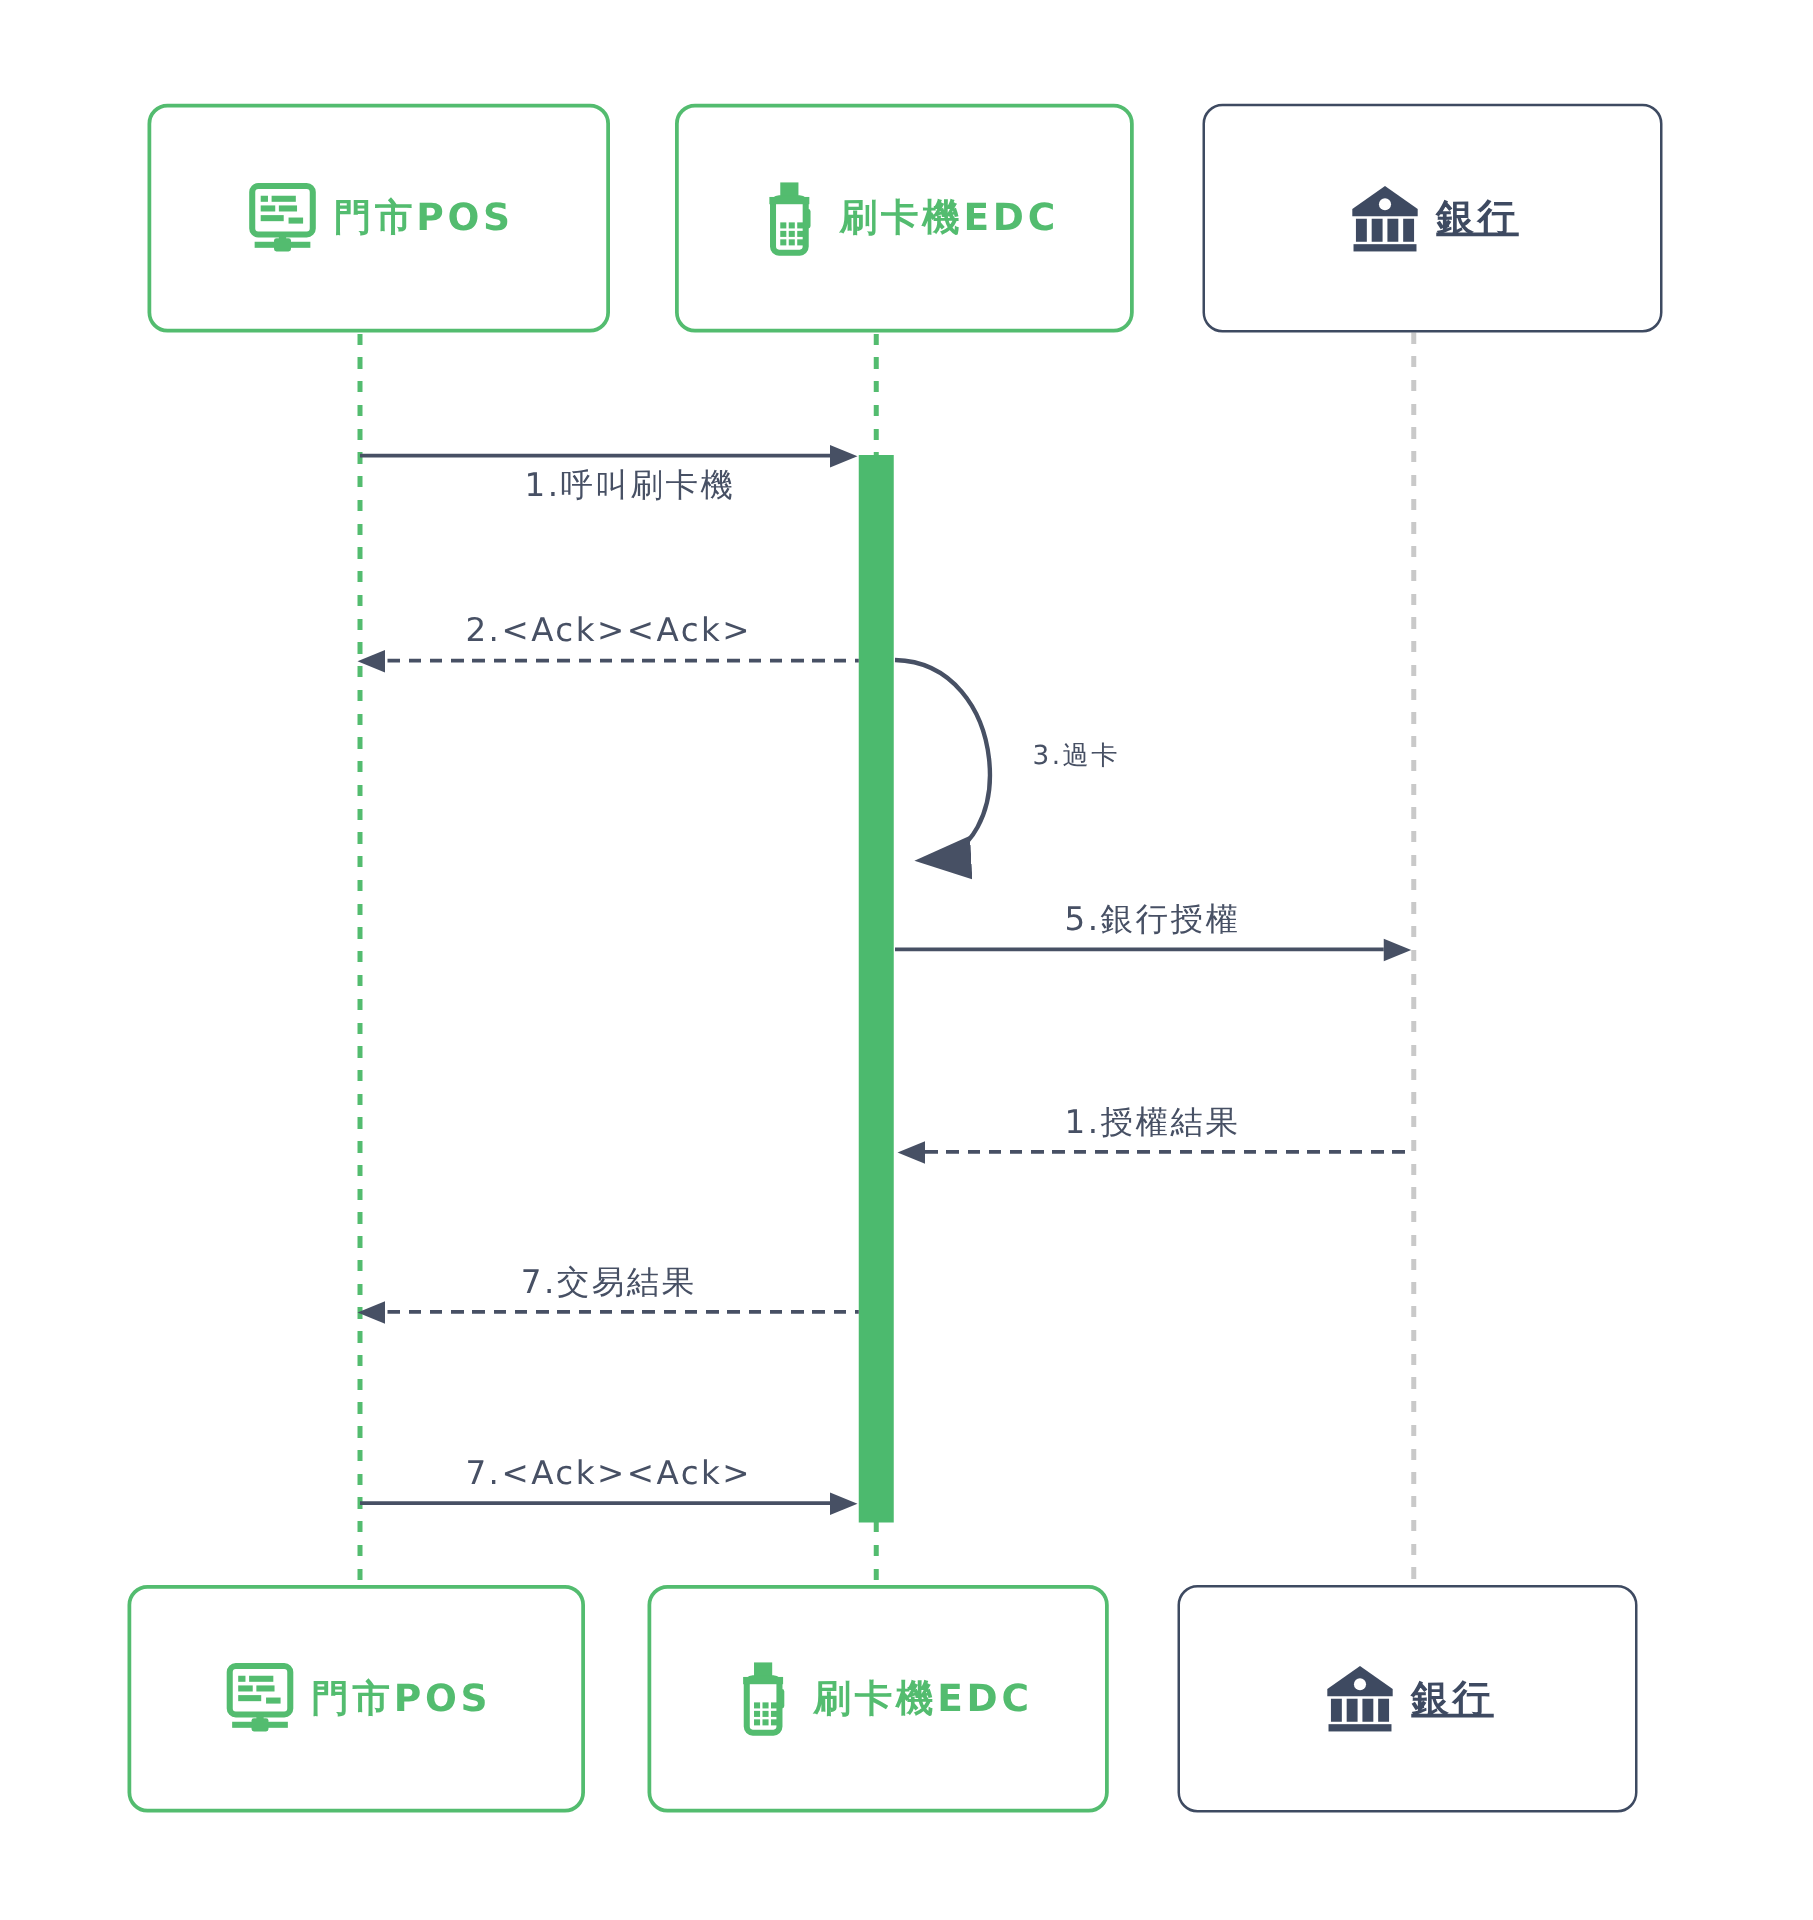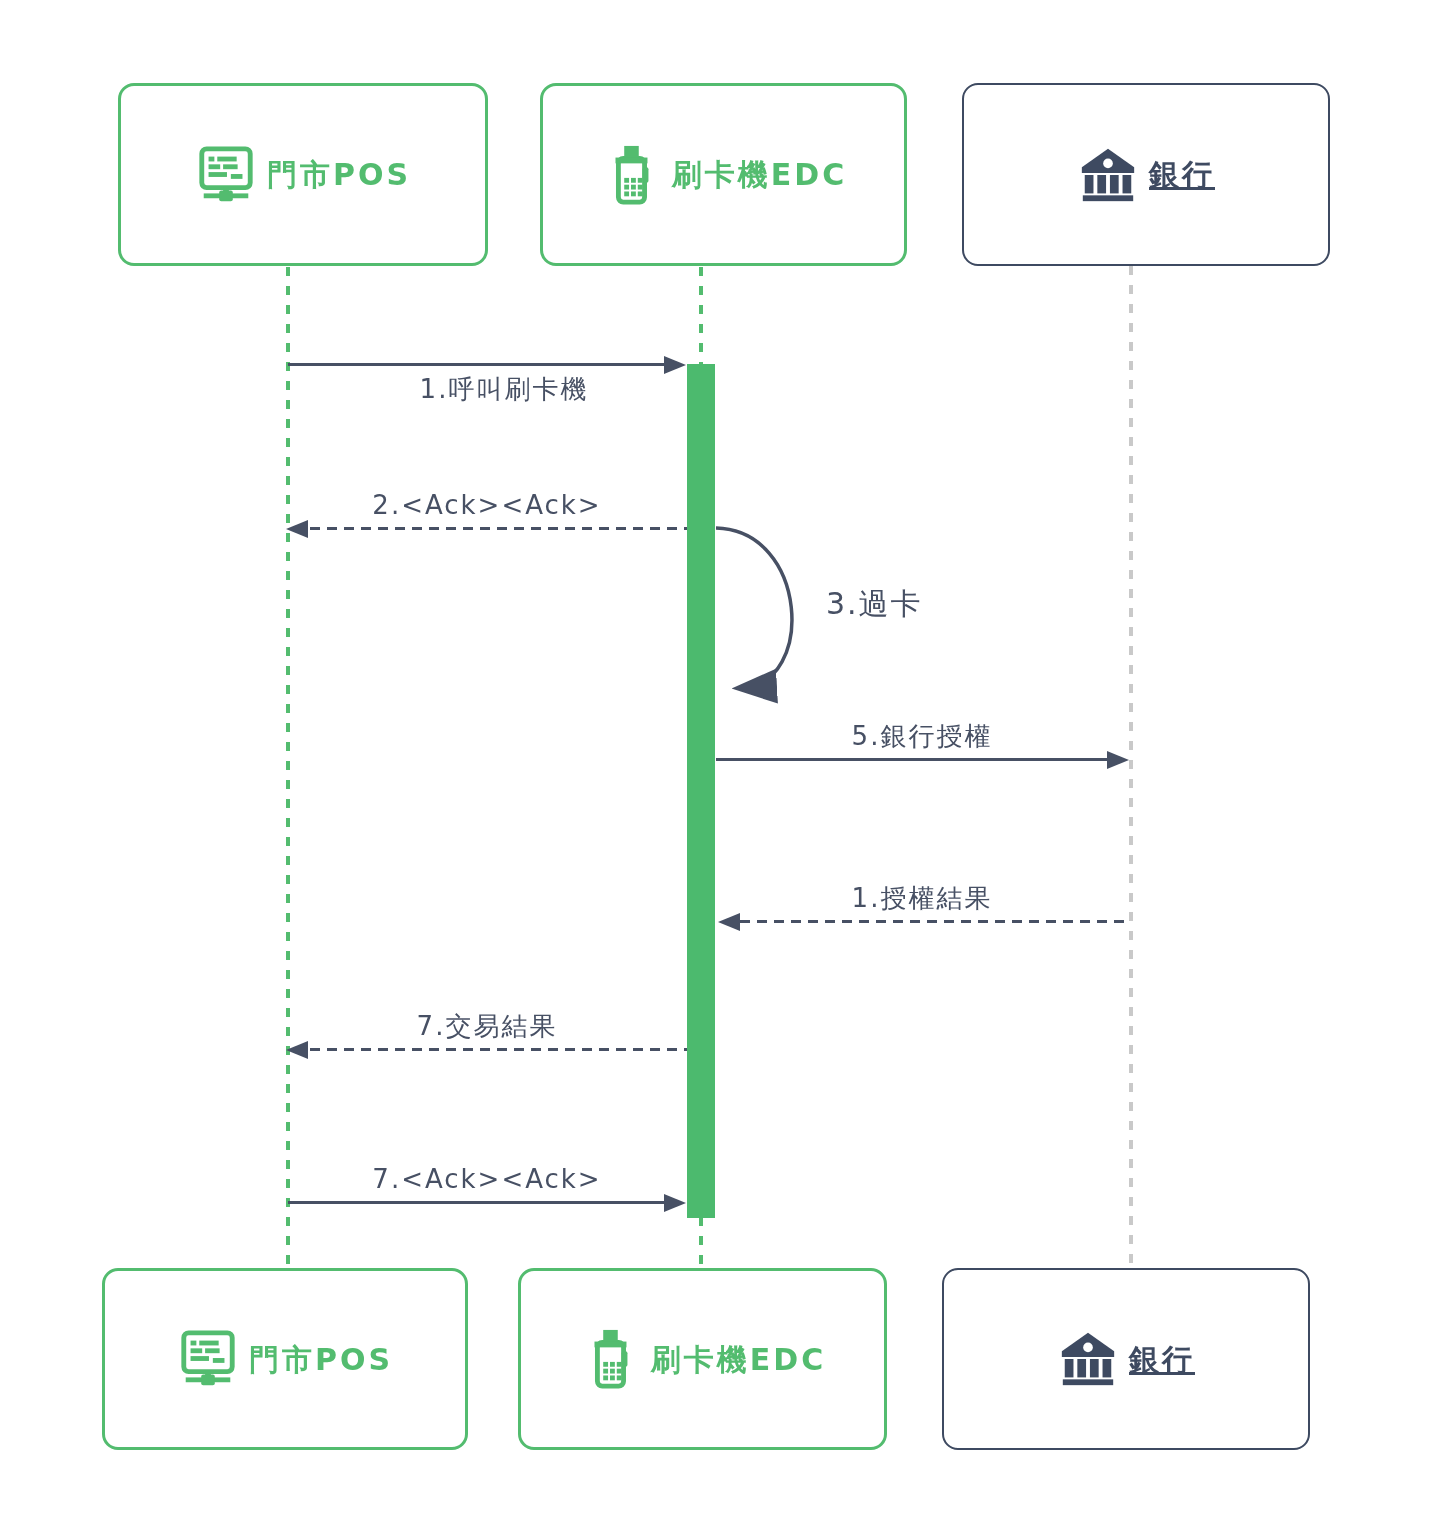--- a/index.html
+++ b/index.html
@@ -65,21 +65,21 @@
     border-left:22px solid var(--arrow);
   }
   .head-l{
     position:absolute;width:0;height:0;
     border-top:9px solid transparent;border-bottom:9px solid transparent;
     border-right:22px solid var(--arrow);
   }
   .self-loop{position:absolute;left:700px;top:512px;}
   .loop-label{
     position:absolute;left:826px;top:586px;width:160px;text-align:left;
-    font-size:30px;letter-spacing:2px;color:var(--arrow);
+    font-size:21px;letter-spacing:2px;color:var(--arrow);
     height:36px;line-height:36px;white-space:nowrap;
   }
   .icon-svg{display:block;}
 </style>
 </head>
 <body>
 
 <div class="stage">
 
   <div class="lifeline green" style="left:286px;top:267px;height:1001px;"></div>

